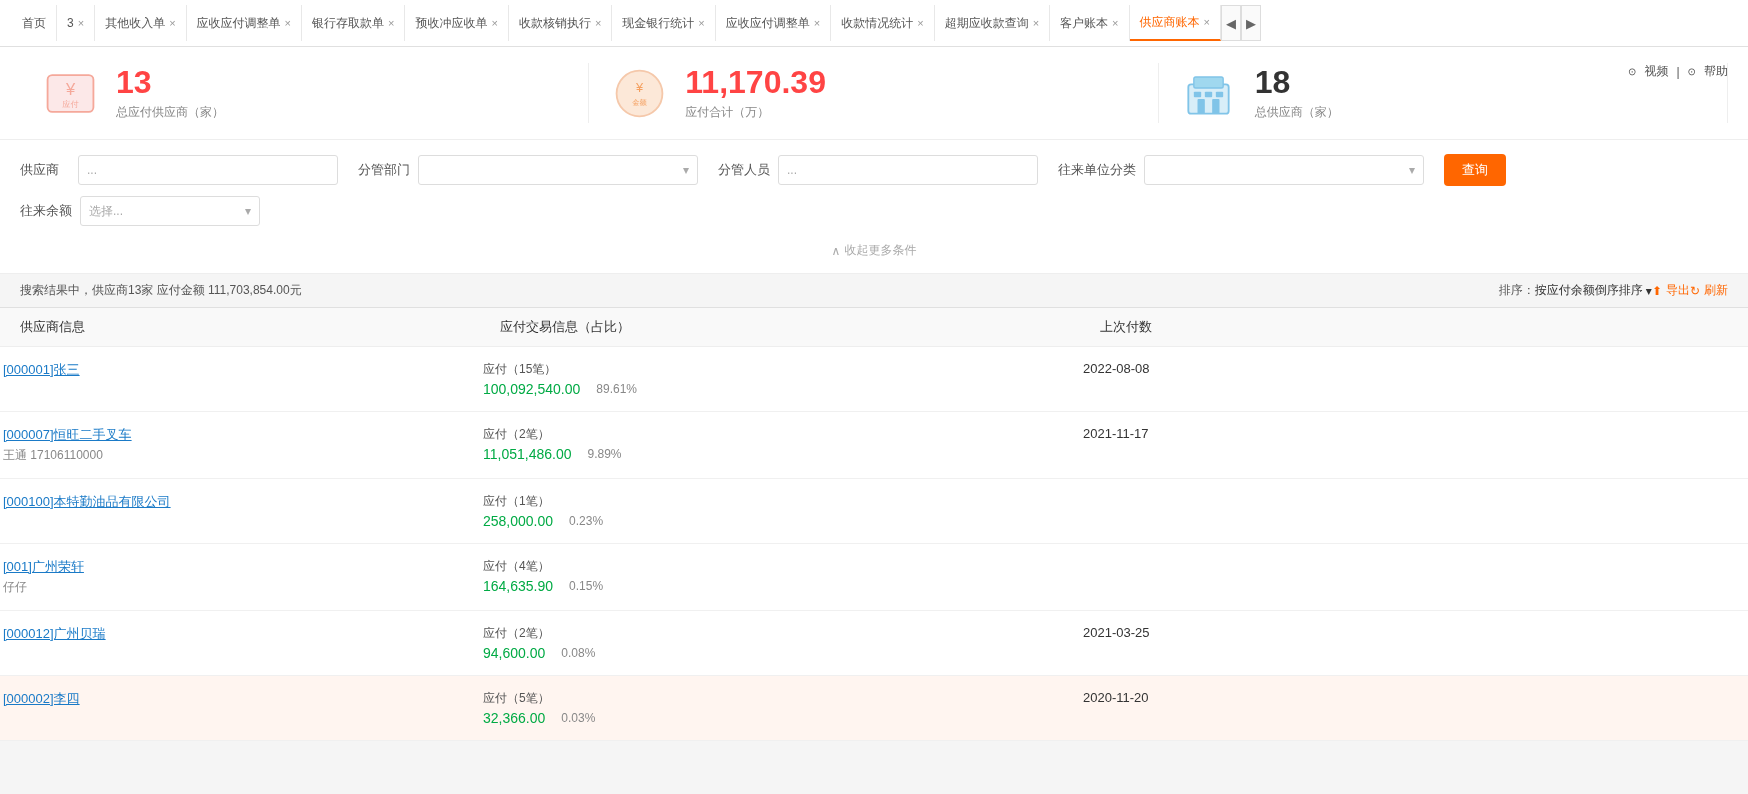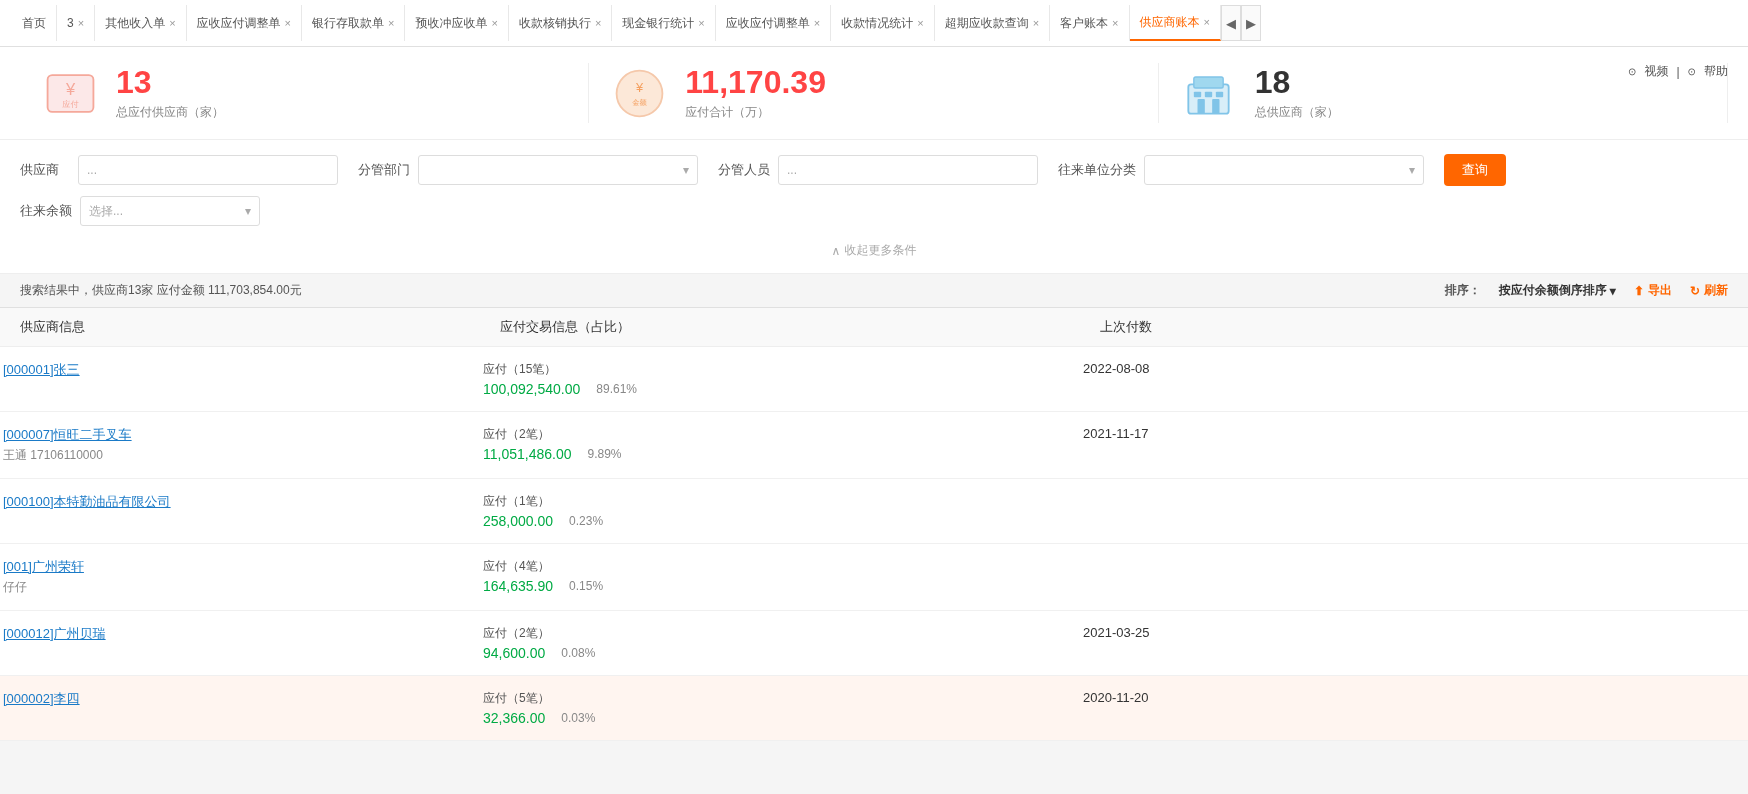--- a/index.html
+++ b/index.html
@@ -188,24 +188,23 @@
       font-size: 12px;
       color: #555;
       display: flex;
       align-items: center;
       justify-content: space-between;
       border-bottom: 1px solid #e0e0e0;
     }
     .result-bar-right {
       display: flex;
       align-items: flex-end;
-      gap: 18px;
+      gap: 0;
       font-size: 12px;
       color: #555;
-      font-weight: bold;
     }
     .sort-label { color: #555; }
     .sort-value { color: #333; display: flex; align-items: center; gap: 3px; cursor: pointer; }
     .export-btn, .refresh-btn {
       display: flex;
       align-items: center;
       gap: 4px;
       cursor: pointer;
       color: #ff6600;
     }

